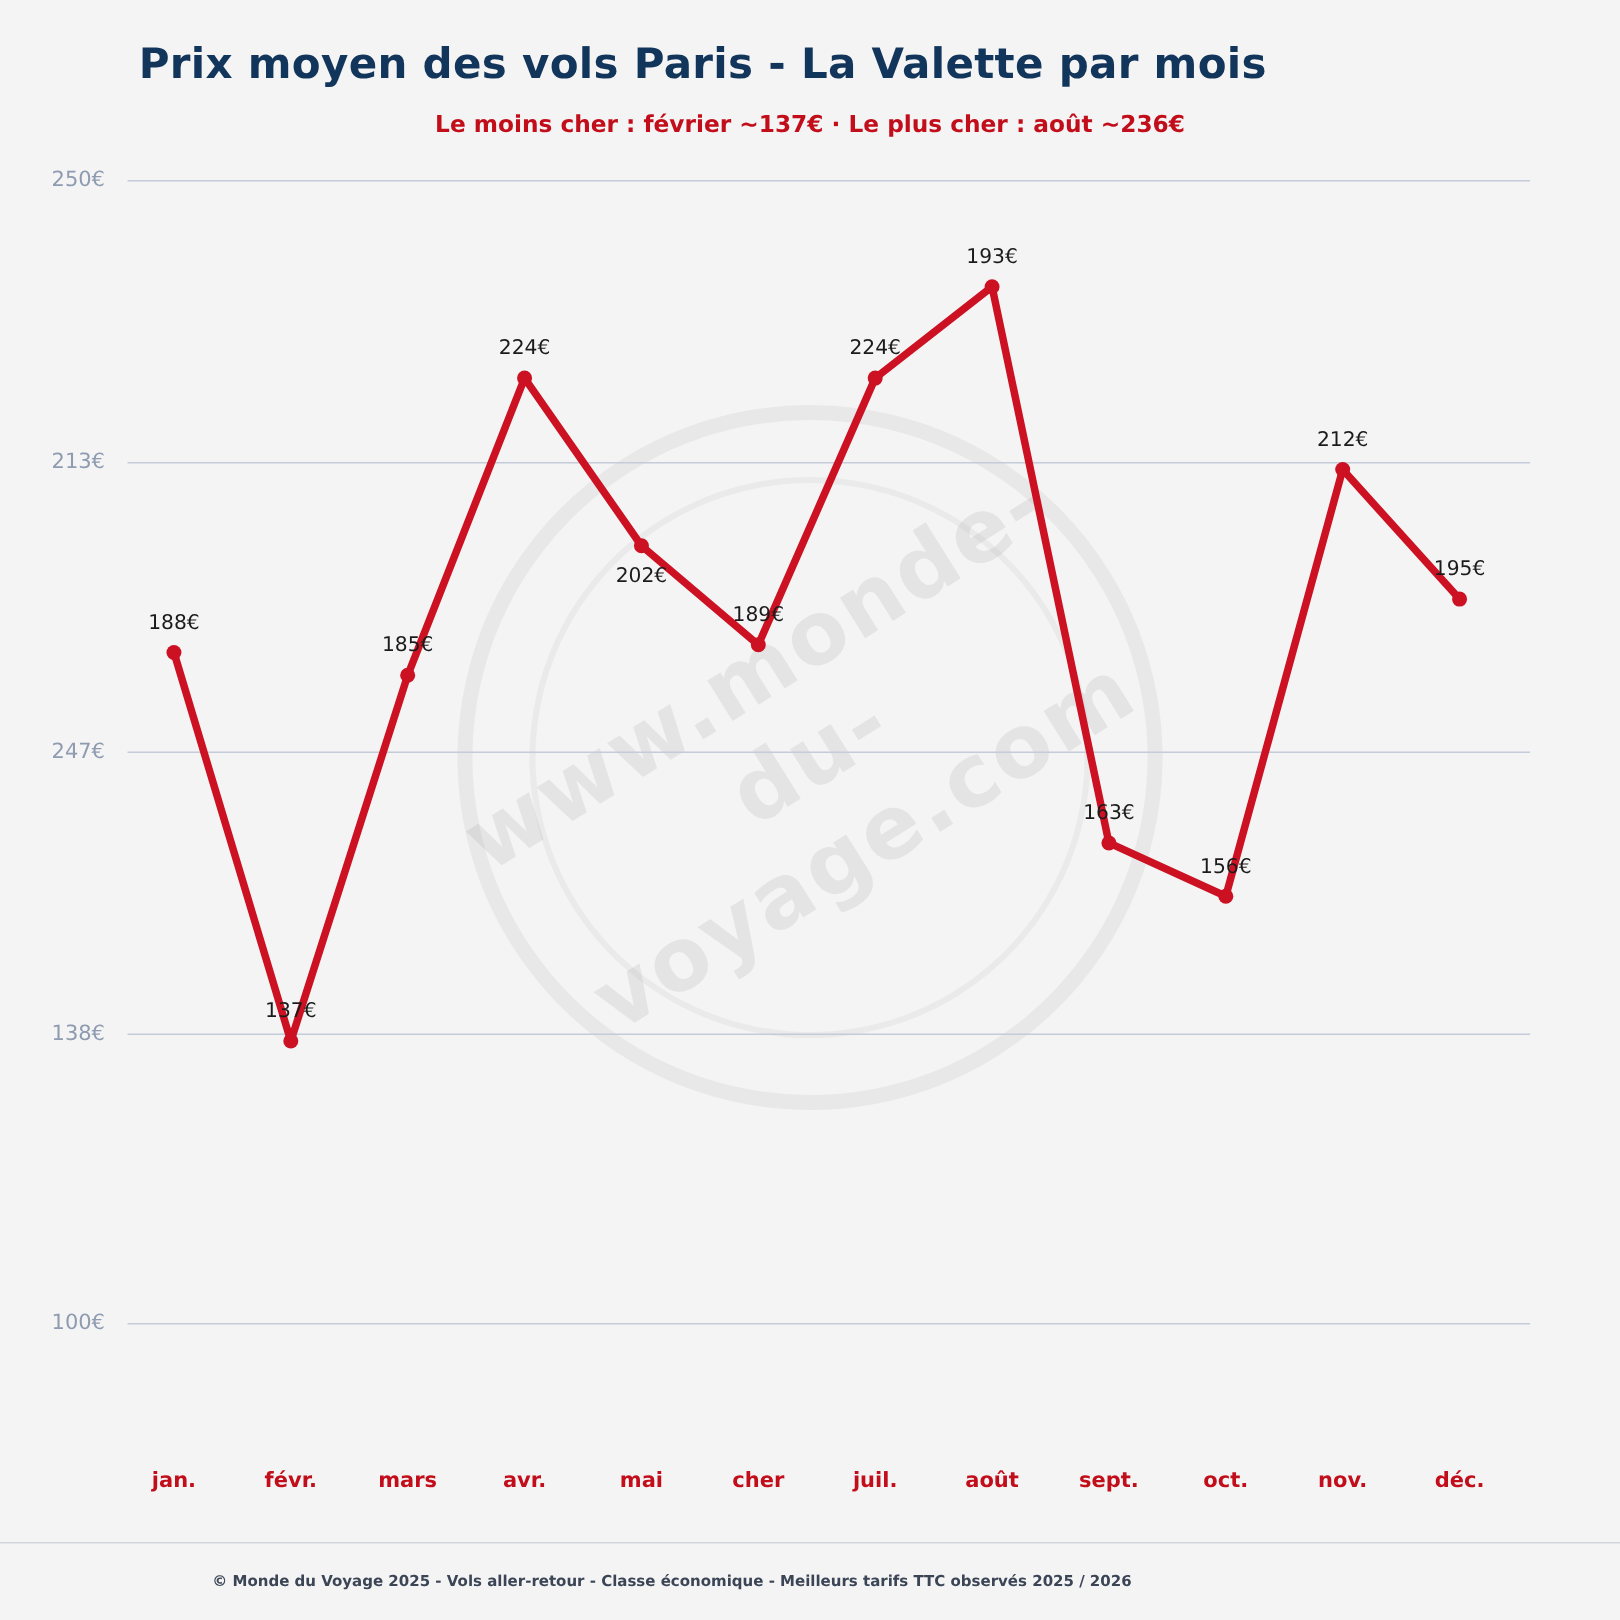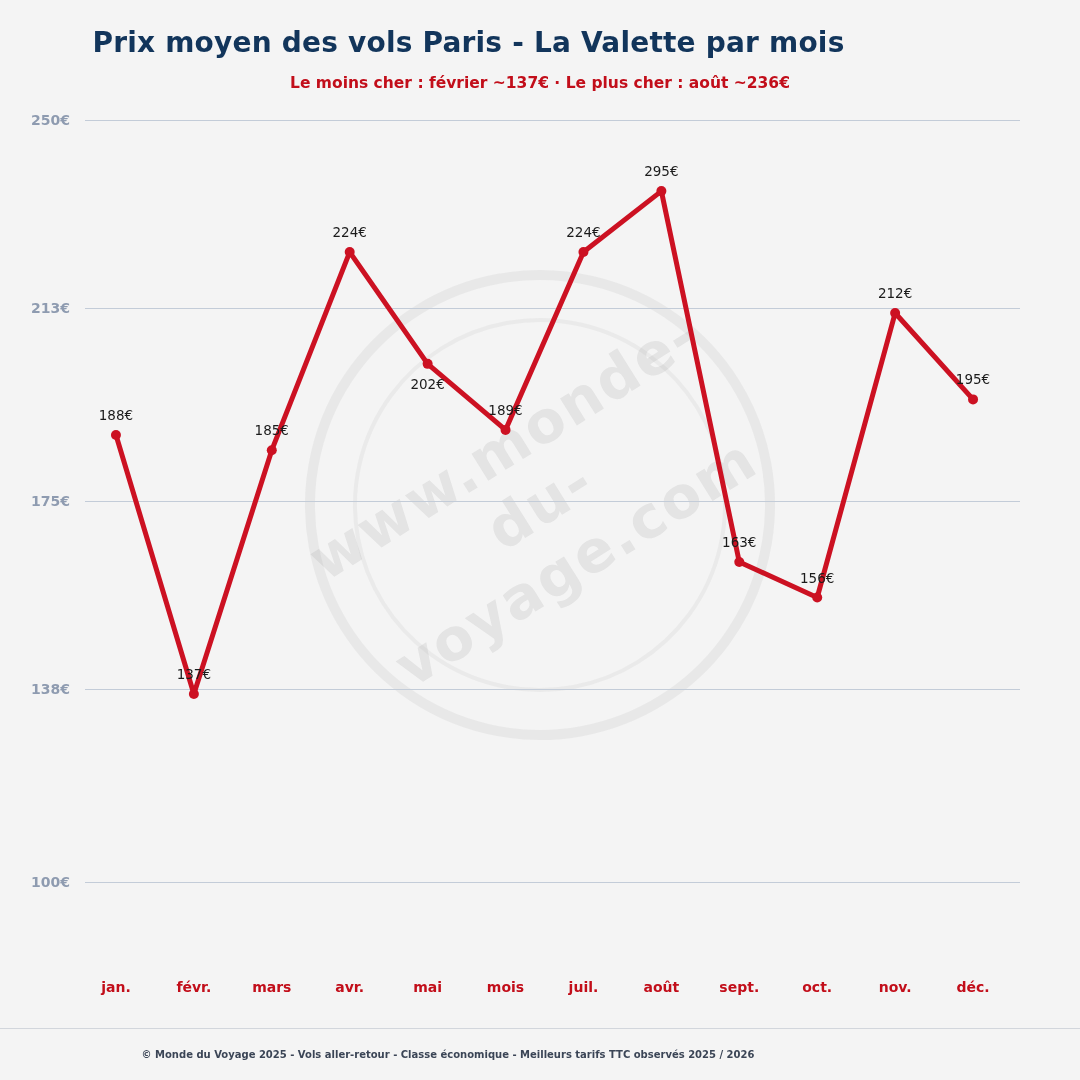--- a/index.html
+++ b/index.html
@@ -54,21 +54,21 @@
     height: 1px;
     background: #c3ccd8;
   }
   .ytick {
     position: absolute;
     right: 1005px;
     width: 70px;
     text-align: right;
     font-size: 14px;
     color: #8e9bb0;
-    font-weight: bold;
+    font-weight: normal;
   }
   .watermark {
     position: absolute;
     left: 540px;
     top: 505px;
     transform: translate(-50%, -50%) rotate(-32deg);
     width: 470px;
     height: 470px;
     border-radius: 50%;
     border: 10px solid rgba(176,176,176,0.16);
@@ -174,41 +174,41 @@
     </svg>
 
   <div id="labels-layer">
       <div class="pt-label" style="left: 115.958px; top: 422.96px;">188€</div>
       <div class="pt-label" style="left: 193.875px; top: 682.04px;">137€</div>
       <div class="pt-label" style="left: 271.792px; top: 438.2px;">185€</div>
       <div class="pt-label" style="left: 349.708px; top: 240.08px;">224€</div>
       <div class="pt-label" style="left: 427.625px; top: 351.84px; margin-top: 40px;">202€</div>
       <div class="pt-label" style="left: 505.542px; top: 417.88px;">189€</div>
       <div class="pt-label" style="left: 583.458px; top: 240.08px;">224€</div>
-      <div class="pt-label" style="left: 661.375px; top: 179.12px;">295€</div>
+      <div class="pt-label" style="left: 661.375px; top: 179.12px;">193€</div>
       <div class="pt-label" style="left: 739.292px; top: 549.96px;">163€</div>
       <div class="pt-label" style="left: 817.208px; top: 585.52px;">156€</div>
       <div class="pt-label" style="left: 895.125px; top: 301.04px;">212€</div>
       <div class="pt-label" style="left: 973.042px; top: 387.4px;">195€</div>
     </div>
   <div id="xticks-layer">
       <div class="xtick" style="left: 115.958px;">jan.</div>
       <div class="xtick" style="left: 193.875px;">févr.</div>
       <div class="xtick" style="left: 271.792px;">mars</div>
       <div class="xtick" style="left: 349.708px;">avr.</div>
       <div class="xtick" style="left: 427.625px;">mai</div>
-      <div class="xtick" style="left: 505.542px;">mois</div>
+      <div class="xtick" style="left: 505.542px;">cher</div>
       <div class="xtick" style="left: 583.458px;">juil.</div>
       <div class="xtick" style="left: 661.375px;">août</div>
       <div class="xtick" style="left: 739.292px;">sept.</div>
       <div class="xtick" style="left: 817.208px;">oct.</div>
       <div class="xtick" style="left: 895.125px;">nov.</div>
       <div class="xtick" style="left: 973.042px;">déc.</div>
     </div>
 
   <div class="footer-rule"></div>
   <div class="footer-text">© Monde du Voyage 2025 - Vols aller-retour - Classe économique - Meilleurs tarifs TTC observés 2025 / 2026</div>
 <div class="ytick" style="top: 874px; left: 0px; width: 70px; right: auto; position: absolute;">100€</div>
     <div class="ytick" style="top: 680.96px; left: 0px; width: 70px; right: auto; position: absolute;">138€</div>
-    <div class="ytick" style="top: 493px; left: 0px; width: 70px; right: auto; position: absolute;">175€</div>
+    <div class="ytick" style="top: 493px; left: 0px; width: 70px; right: auto; position: absolute;">247€</div>
     <div class="ytick" style="top: 299.96px; left: 0px; width: 70px; right: auto; position: absolute;">213€</div>
     <div class="ytick" style="top: 112px; left: 0px; width: 70px; right: auto; position: absolute;">250€</div>
   </div>
 
 </body></html>

